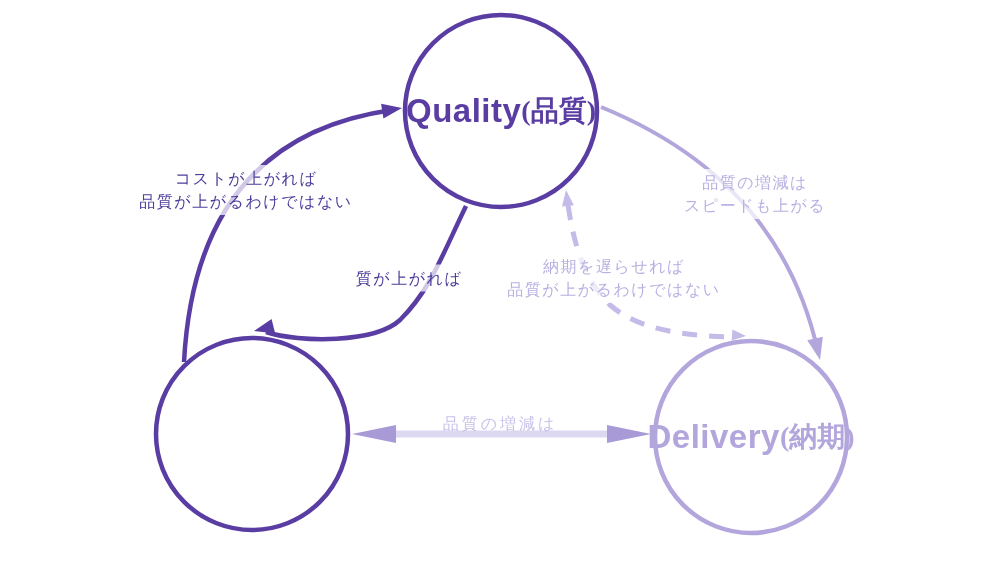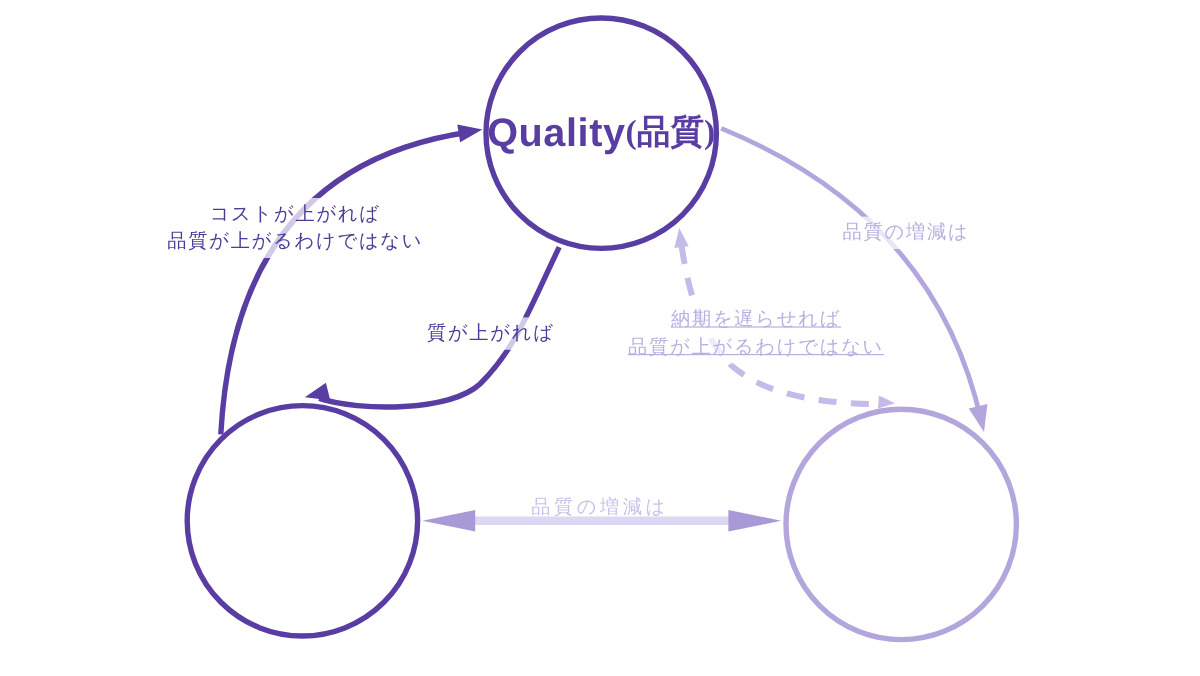--- a/index.html
+++ b/index.html
@@ -41,21 +41,21 @@
 
   
   .edge-label{position:absolute;transform:translate(-50%,-50%);text-align:center;
               font-family:"Liberation Serif","DejaVu Serif",serif;font-size:16px;
               line-height:23px;letter-spacing:1.5px;white-space:nowrap;
               background:rgba(255,255,255,0.72);padding:2px 6px;}
   .edge-label.dark{color:var(--label-dark);}
   .edge-label.light{color:var(--label-light);}
   .lbl-cost-quality{left:246px;top:190px;}
   .lbl-quality-cost{left:409px;top:278px;}
-  .lbl-delivery-quality{left:630px;top:278px;text-decoration:underline;}
+  .lbl-delivery-quality{left:614px;top:278px;}
   .lbl-quality-delivery{left:755px;top:194px;}
   .lbl-tradeoff{left:500px;top:423px;color:var(--tradeoff-label);letter-spacing:3px;
                 background:transparent;}
 </style>
 </head>
 <body>
 
 <div class="stage">
 
   <svg viewBox="0 0 1000 563">
@@ -79,30 +79,35 @@
 
     <circle class="node-circle dark" cx="501" cy="111" r="96"></circle>
     <circle class="node-circle dark" cx="252" cy="434" r="96"></circle>
     <circle class="node-circle light" cx="751" cy="437" r="96"></circle>
   </svg>
 
   <div class="node dark node-quality">
     <div class="title">Quality</div>
     <div class="sub">(品質)</div>
   </div>
+  <div class="node light node-delivery">
+    <div class="title">Delivery</div>
+    <div class="sub">(納期)</div>
+  </div>
 
   <div class="edge-label dark lbl-cost-quality">
     <div>コストが上がれば</div>
     <div>品質が上がるわけではない</div>
   </div>
   <div class="edge-label dark lbl-quality-cost">
     <div>質が上がれば</div>
   </div>
   <div class="edge-label light lbl-quality-delivery">
     <div>品質の増減は</div>
+    <div>スピードも上がる</div>
   </div>
   <div class="edge-label light lbl-delivery-quality">
     <div>納期を遅らせれば</div>
     <div>品質が上がるわけではない</div>
   </div>
   <div class="edge-label lbl-tradeoff">
     <div>品質の増減は</div>
   </div>
 
 </div>

